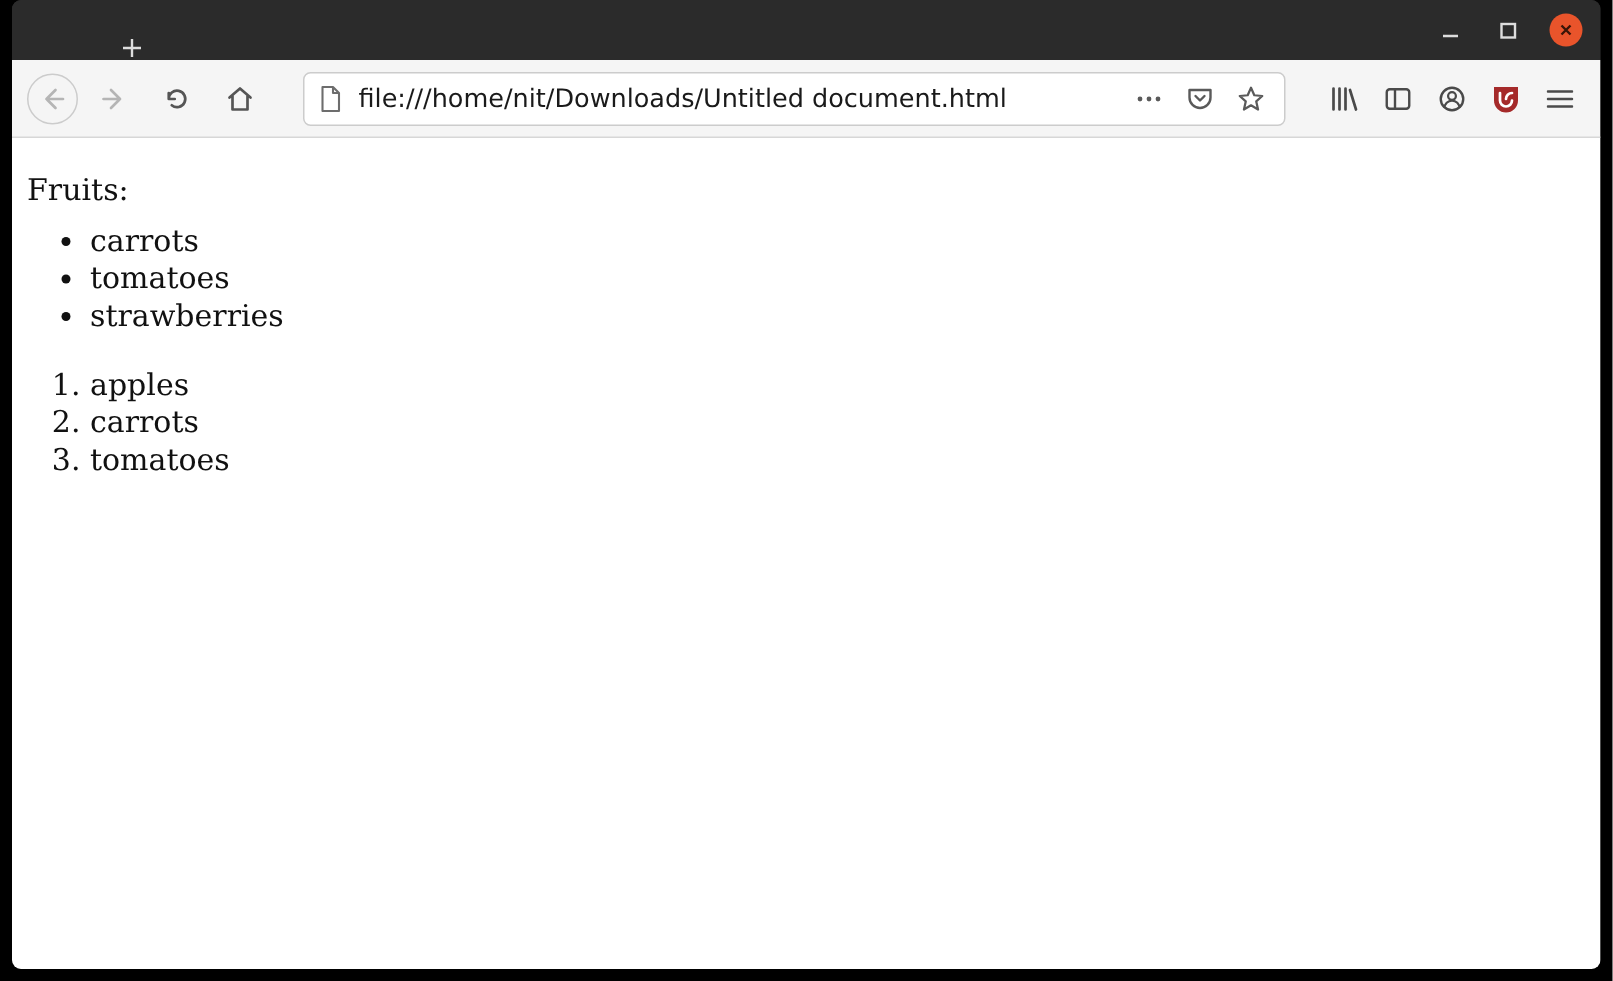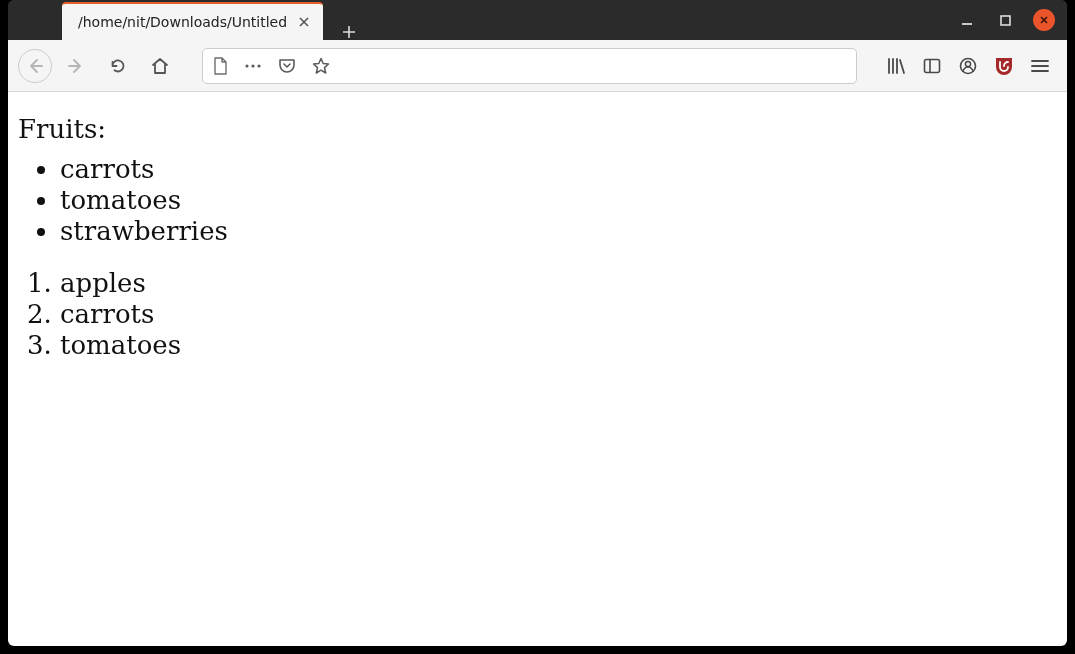--- a/index.html
+++ b/index.html
@@ -165,44 +165,36 @@
       cursor: pointer;
     }
     .ubo {
       width: 22px; height: 22px;
     }
     .content {
       flex: 1;
       background: #fff;
       padding: 16px 10px;
       font-family: "DejaVu Serif", Georgia, serif;
-      font-size: 26px;
+      font-size: 20px;
       color: #111;
       overflow: auto;
     }
     .content p { margin: 6px 0 10px 0; }
     .content ul { margin: 0 0 22px 0; padding-left: 42px; list-style: disc; }
     .content ol { margin: 0 0 22px 0; padding-left: 42px; list-style: decimal; }
     .content li { margin: 1px 0; }
   </style>
 </head>
 <body>
 
 <div class="window">
 
   <div class="titlebar">
     <div class="tab-strip">
-      <div class="tab">
-        <span class="tab-title">/home/nit/Downloads/Untitled</span>
-        <span class="tab-close">
-          <svg width="12" height="12" viewBox="0 0 12 12">
-              <path d="M2 2 L10 10 M10 2 L2 10" stroke="currentColor" stroke-width="1.6" fill="none"></path>
-            </svg>
-        </span>
-      </div>
       <div class="new-tab">
         <svg width="16" height="16" viewBox="0 0 16 16">
             <path d="M8 2 V14 M2 8 H14" stroke="currentColor" stroke-width="1.6"></path>
           </svg>
       </div>
     </div>
     <div class="window-controls">
       <div class="win-btn">
         <svg width="14" height="14" viewBox="0 0 14 14">
             <path d="M2 11 H12" stroke="currentColor" stroke-width="1.8"></path>
@@ -242,20 +234,21 @@
           <path d="M3 9 L10 3 L17 9 M5 8 V17 H15 V8" stroke="currentColor" stroke-width="1.8" fill="none" stroke-linecap="round" stroke-linejoin="round"></path>
         </svg>
     </div>
 
     <div class="url-bar">
       <span class="url-icon">
         <svg width="16" height="18" viewBox="0 0 16 18">
             <path d="M3 1 H10 L14 5 V17 H3 Z M10 1 V5 H14" stroke="currentColor" stroke-width="1.4" fill="none" stroke-linejoin="round"></path>
           </svg>
       </span>
+      <input class="url-text" type="text" readonly="" value="file:///home/nit/Downloads/Untitled document.html" style="">
       <div class="url-actions">
         <span class="url-action">
           <svg width="18" height="6" viewBox="0 0 18 6">
               <circle cx="3" cy="3" r="1.6" fill="currentColor"></circle>
               <circle cx="9" cy="3" r="1.6" fill="currentColor"></circle>
               <circle cx="15" cy="3" r="1.6" fill="currentColor"></circle>
             </svg>
         </span>
         <span class="url-action">
           <svg width="18" height="16" viewBox="0 0 18 16">

